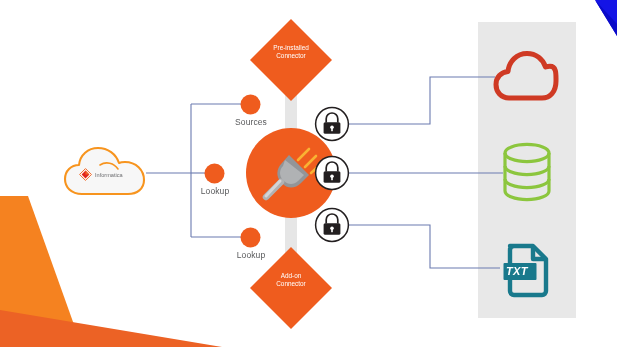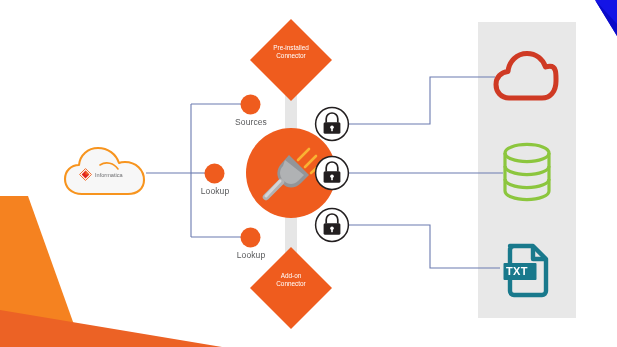--- a/index.html
+++ b/index.html
@@ -143,15 +143,15 @@
       <path d="M4,25 C4,29.8 13.8,33.6 26,33.6 C38.2,33.6 48,29.8 48,25"></path>
       <path d="M4,38 C4,42.8 13.8,46.6 26,46.6 C38.2,46.6 48,42.8 48,38"></path>
     </g>
   </svg>
 
   <svg style="position:absolute;left:503px;top:242px;" width="48" height="56" viewBox="0 0 48 56">
     <path d="M7,4 L30,4 L43,17 L43,49 C43,51.4 41.2,53 39,53 L11,53 C8.8,53 7,51.4 7,49 L7,8 C7,5.6 8.8,4 11,4 Z" fill="none" stroke="#19798c" stroke-width="4.4" stroke-linejoin="round"></path>
     <path d="M30,4 L30,17 L43,17" fill="none" stroke="#19798c" stroke-width="4.4" stroke-linejoin="round"></path>
     <rect x="0.5" y="21" width="33" height="17" rx="1" fill="#19798c"></rect>
   </svg>
-  <span class="txtbadge" style="left:506px;top:265px;">TXT</span>
+  <span class="txtbadge" style="left:506px;top:265px;font-style:italic;">TXT</span>
 
 </div>
 
 </body></html>

